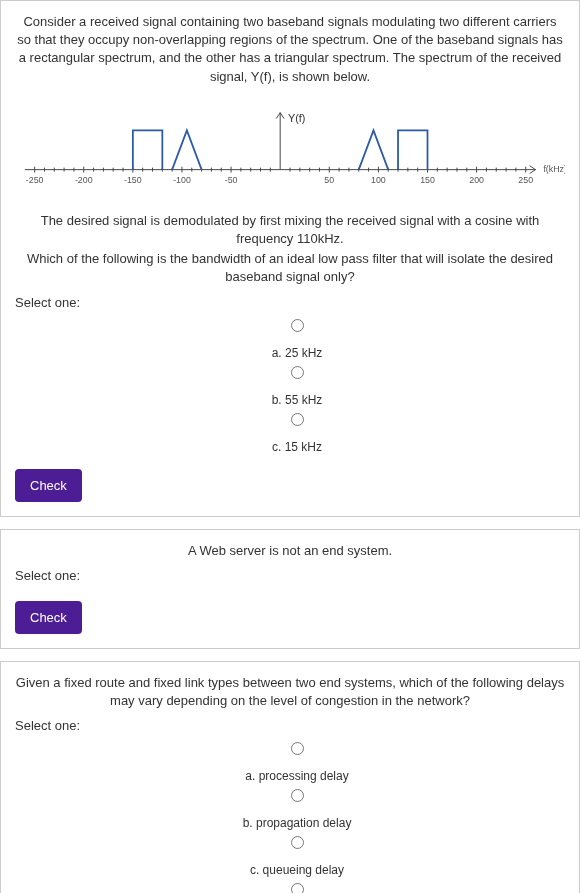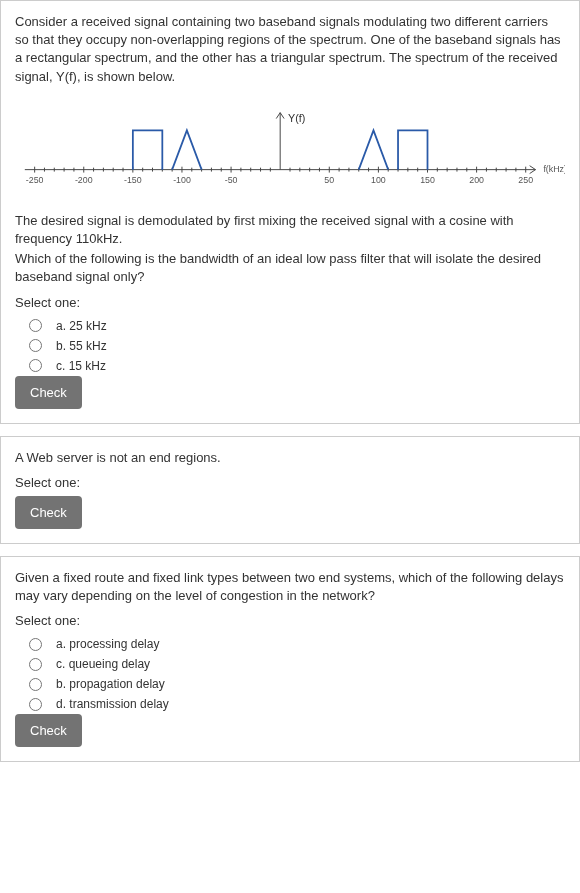--- a/index.html
+++ b/index.html
@@ -15,20 +15,21 @@
       width: 580px;
     }
     .question-block {
       border: 1px solid #ccc;
       padding: 12px 14px 14px 14px;
       margin-bottom: 12px;
     }
     .question-text {
       line-height: 1.4;
       margin-bottom: 2px;
+      text-align: center;
     }
     .question-text p {
       margin-bottom: 2px;
     }
     .chart-container {
       margin: 18px 0 18px 0;
       position: relative;
       height: 90px;
     }
     .chart-svg {
@@ -37,35 +38,37 @@
     }
     .select-label {
       margin-top: 8px;
       margin-bottom: 6px;
     }
     .option-row {
       display: flex;
       align-items: center;
       padding: 3px 0 3px 14px;
       gap: 14px;
+      flex-direction: column;
     }
     .option-row input[type="radio"] {
       width: 13px;
       height: 13px;
     }
     .option-label {
       font-size: 12px;
     }
     .check-btn {
-      background: #737373;
+      background: #4c1d95;
       color: #fff;
       border: none;
       padding: 9px 15px;
       font-size: 13px;
       border-radius: 4px;
+      margin-top: 12px;
       cursor: pointer;
     }
   </style>
 </head>
 <body>
 
 <div class="question-block">
   <div class="question-text">
     <p>Consider a received signal containing two baseband signals modulating two different carriers so that they occupy non-overlapping regions of the spectrum. One of the baseband signals has a rectangular spectrum, and the other has a triangular spectrum. The spectrum of the received signal, Y(f), is shown below.</p>
   </div>
@@ -177,41 +180,41 @@
   </div>
   <div class="option-row">
     <input type="radio" name="q1" style="">
     <span class="option-label">c. 15 kHz</span>
   </div>
   <button class="check-btn">Check</button>
 </div>
 
 <div class="question-block">
   <div class="question-text">
-    <p>A Web server is not an end regions.</p>
+    <p>A Web server is not an end system.</p>
   </div>
   <div class="select-label">Select one:</div>
   <button class="check-btn">Check</button>
 </div>
 
 <div class="question-block">
   <div class="question-text">
     <p>Given a fixed route and fixed link types between two end systems, which of the following delays may vary depending on the level of congestion in the network?</p>
   </div>
   <div class="select-label">Select one:</div>
   <div class="option-row">
     <input type="radio" name="q3" style="">
     <span class="option-label">a. processing delay</span>
   </div>
   <div class="option-row">
     <input type="radio" name="q3" style="">
+    <span class="option-label">b. propagation delay</span>
+  </div>
+  <div class="option-row">
+    <input type="radio" name="q3" style="">
     <span class="option-label">c. queueing delay</span>
-  </div>
-  <div class="option-row">
-    <input type="radio" name="q3" style="">
-    <span class="option-label">b. propagation delay</span>
   </div>
   <div class="option-row">
     <input type="radio" name="q3" style="">
     <span class="option-label">d. transmission delay</span>
   </div>
   <button class="check-btn">Check</button>
 </div>
 
 </body></html>

